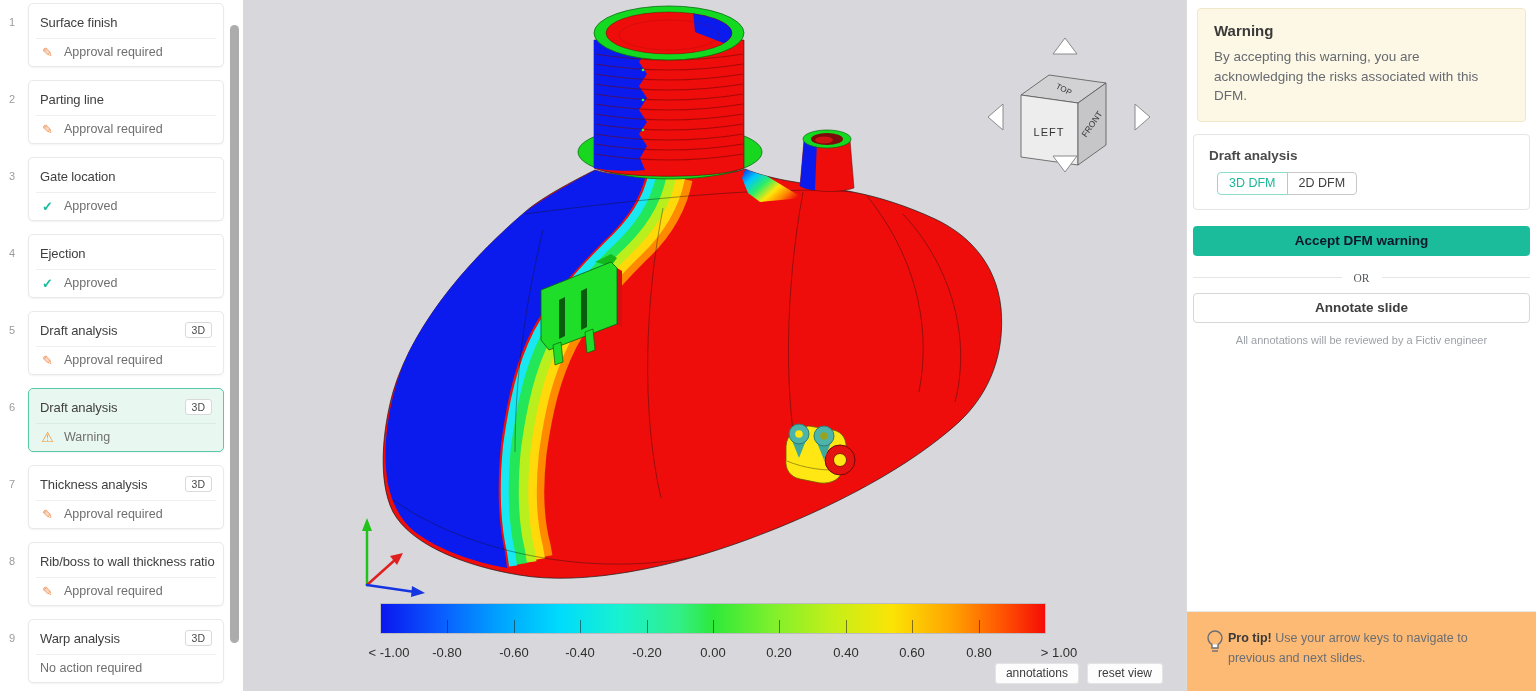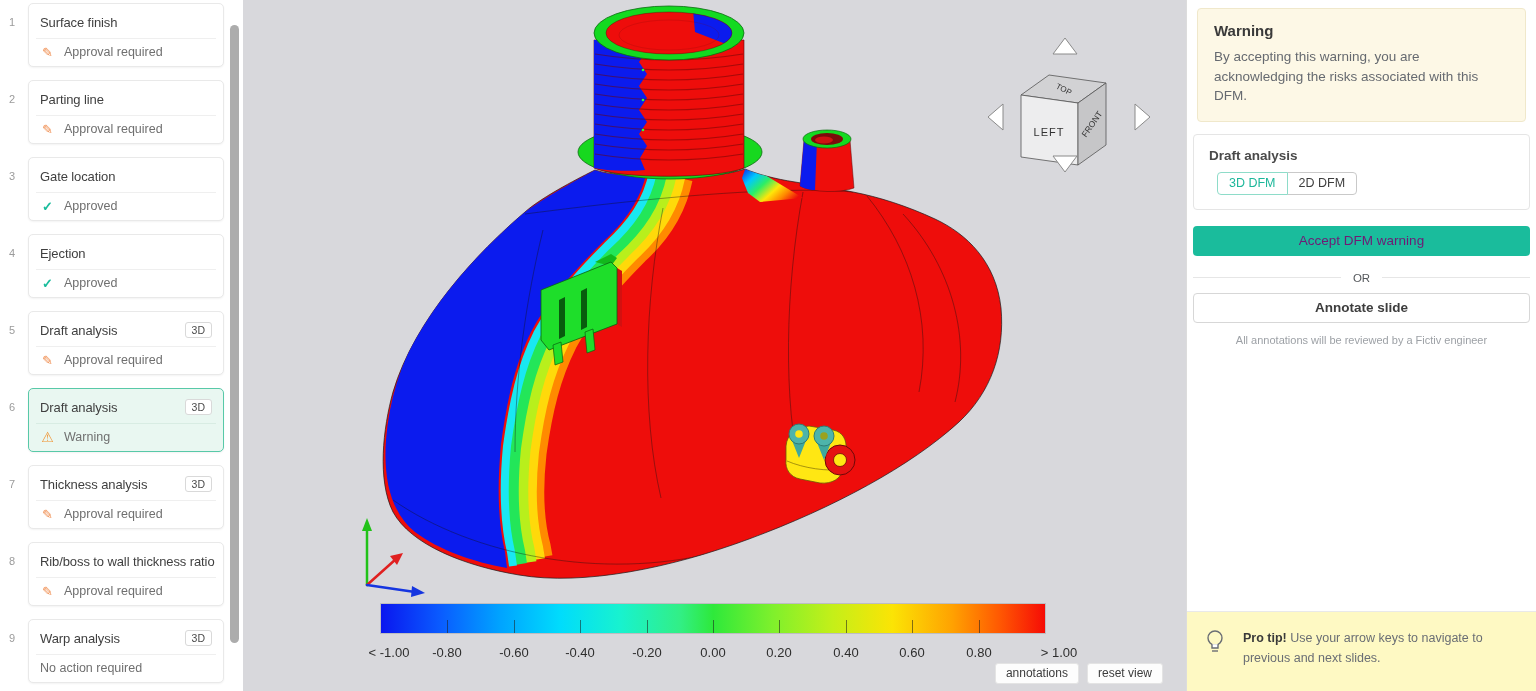--- a/index.html
+++ b/index.html
@@ -43,29 +43,29 @@
   .warnbox { margin:8px 10px 12px; background:#fdf8e6; border:1px solid #f0e8cb; border-radius:4px; padding:13px 16px 15px; }
   .warnbox h3 { font-size:15px; color:#3a3a3a; margin-bottom:8px; font-weight:bold; }
   .warnbox p { color:#666a70; font-size:13.5px; line-height:1.45; }
   .draftcard { margin:0 6px 13px; border:1px solid #e5e5e5; border-radius:4px; padding:13px 15px 14px; }
   .draftcard h4 { font-size:13.5px; color:#4a4a4a; margin-bottom:9px; font-weight:bold; }
   .draftcard p { color:#6a6e74; font-size:13.5px; line-height:1.5; margin-bottom:11px; }
   .btn-group { display:flex; }
   .seg { font-size:12.5px; padding:3px 11px 4px; border:1px solid #c9c9c9; background:#fff; color:#3d3d3d;
          border-radius:0 4px 4px 0; margin-left:-1px; cursor:pointer; font-family:"Liberation Sans",sans-serif; }
   .seg.active { color:#1db79a; border:1px solid #8edcc9; border-radius:4px 0 0 4px; margin-left:8px; z-index:1; position:relative; }
-  .accept { display:block; margin:16px 6px; width:calc(100% - 12px); background:#1abc9c; color:#701a75; border:none;
-            border-radius:4px; font-size:13.5px; font-weight:normal; padding:7px 0 8px; cursor:pointer; font-family:"Liberation Sans",sans-serif; }
-  .or-row { display:flex; align-items:center; gap:12px; margin:10px 6px 9px; color:#55585c; font-size:11.5px; }
+  .accept { display:block; margin:16px 6px; width:calc(100% - 12px); background:#1abc9c; color:#0f172a; border:none;
+            border-radius:4px; font-size:13.5px; font-weight:bold; padding:7px 0 8px; cursor:pointer; font-family:"Liberation Sans",sans-serif; }
+  .or-row { display:flex; align-items:center; gap:12px; margin:10px 6px 9px; color:#55585c; font-size:11.5px;font-family:Liberation Serif, serif; }
   .or-row::before,.or-row::after { content:""; flex:1; border-top:1px solid #e6e6e6; }
   .annotate { display:block; margin:0 6px; width:calc(100% - 12px); background:#fff; border:1px solid #d7d7d7;
               border-radius:4px; color:#3d3d3d; font-size:13.5px; font-weight:bold; padding:6px 0 7px; cursor:pointer; font-family:"Liberation Sans",sans-serif; }
   .note { margin-top:11px; text-align:center; font-size:11px; color:#9da1a6; }
   .protip { position:absolute; bottom:0; left:0; right:0; border-top:1px solid #e9e9e9; padding:17px 18px 23px;
-            display:flex; gap:18px; align-items:flex-start; background:#fef9c3; }
+            display:flex; gap:3px; align-items:flex-start; background:#fdba74; }
   .protip-text { font-size:12.5px; color:#6a6e74; line-height:1.55; }
   .protip-lead { font-weight:bold; color:#3a3a3a; }
 </style>
 </head>
 <body>
 
 <div class="app">
 
   <aside class="sidebar">
 

